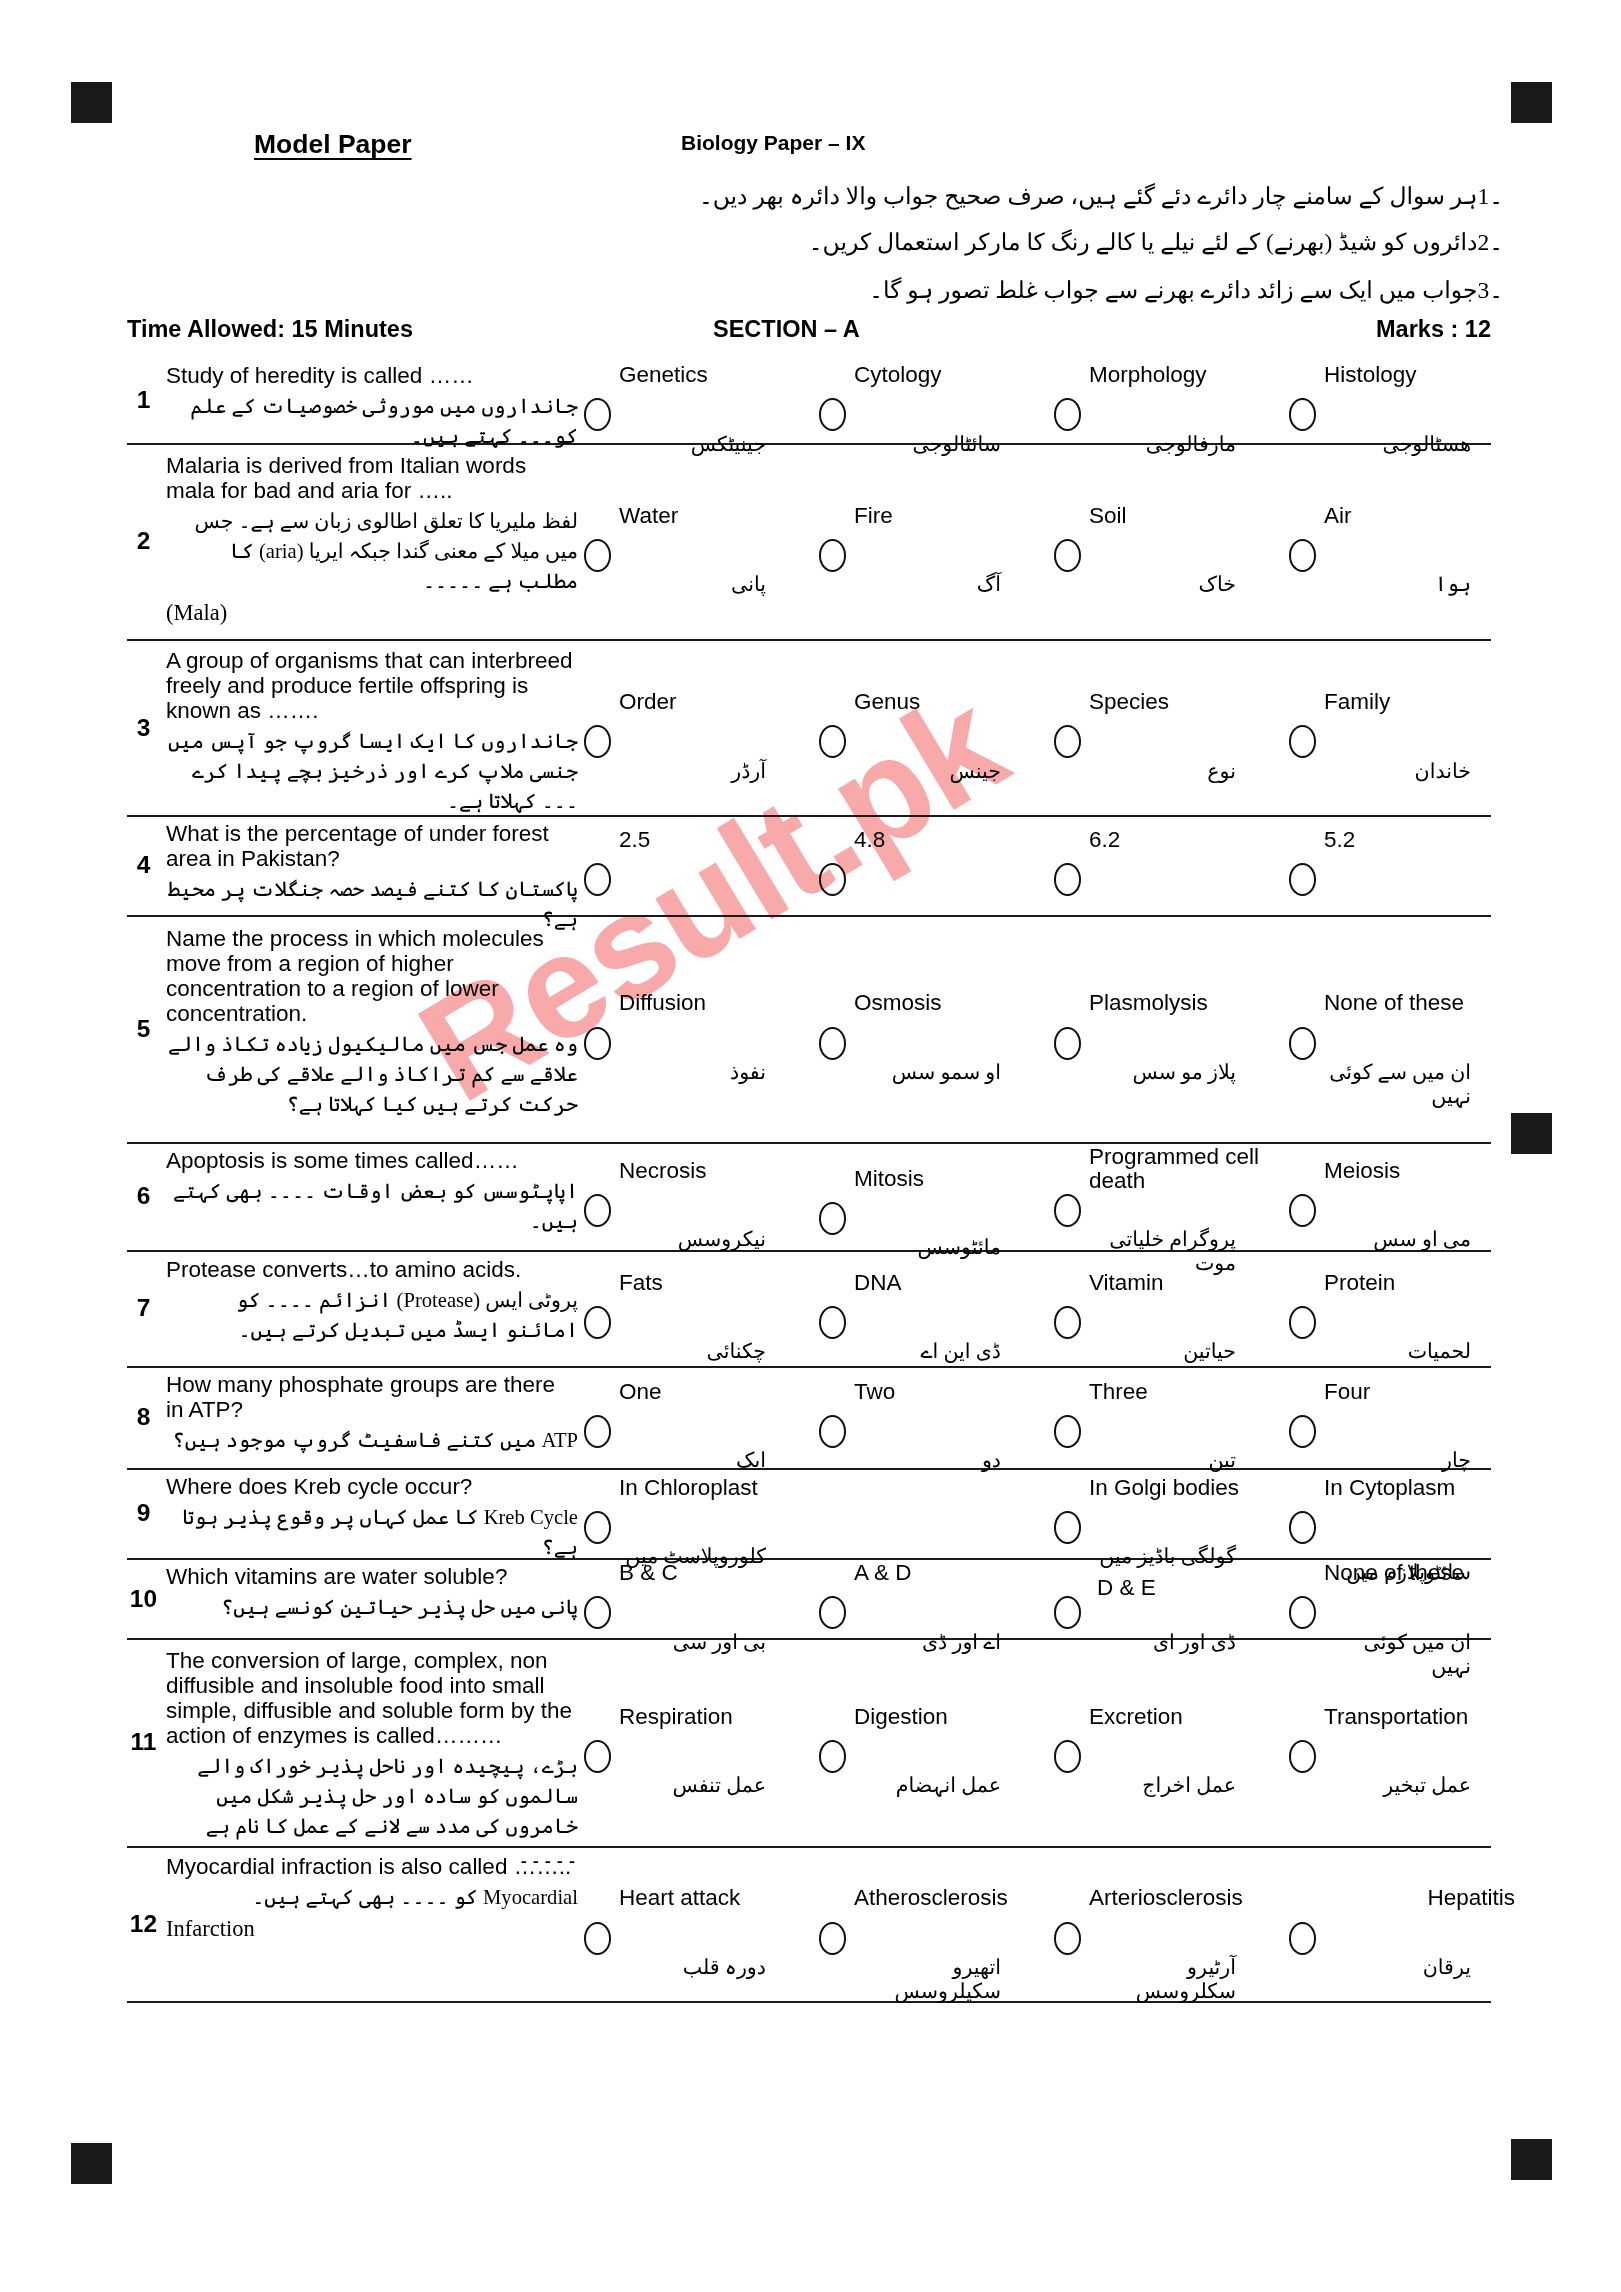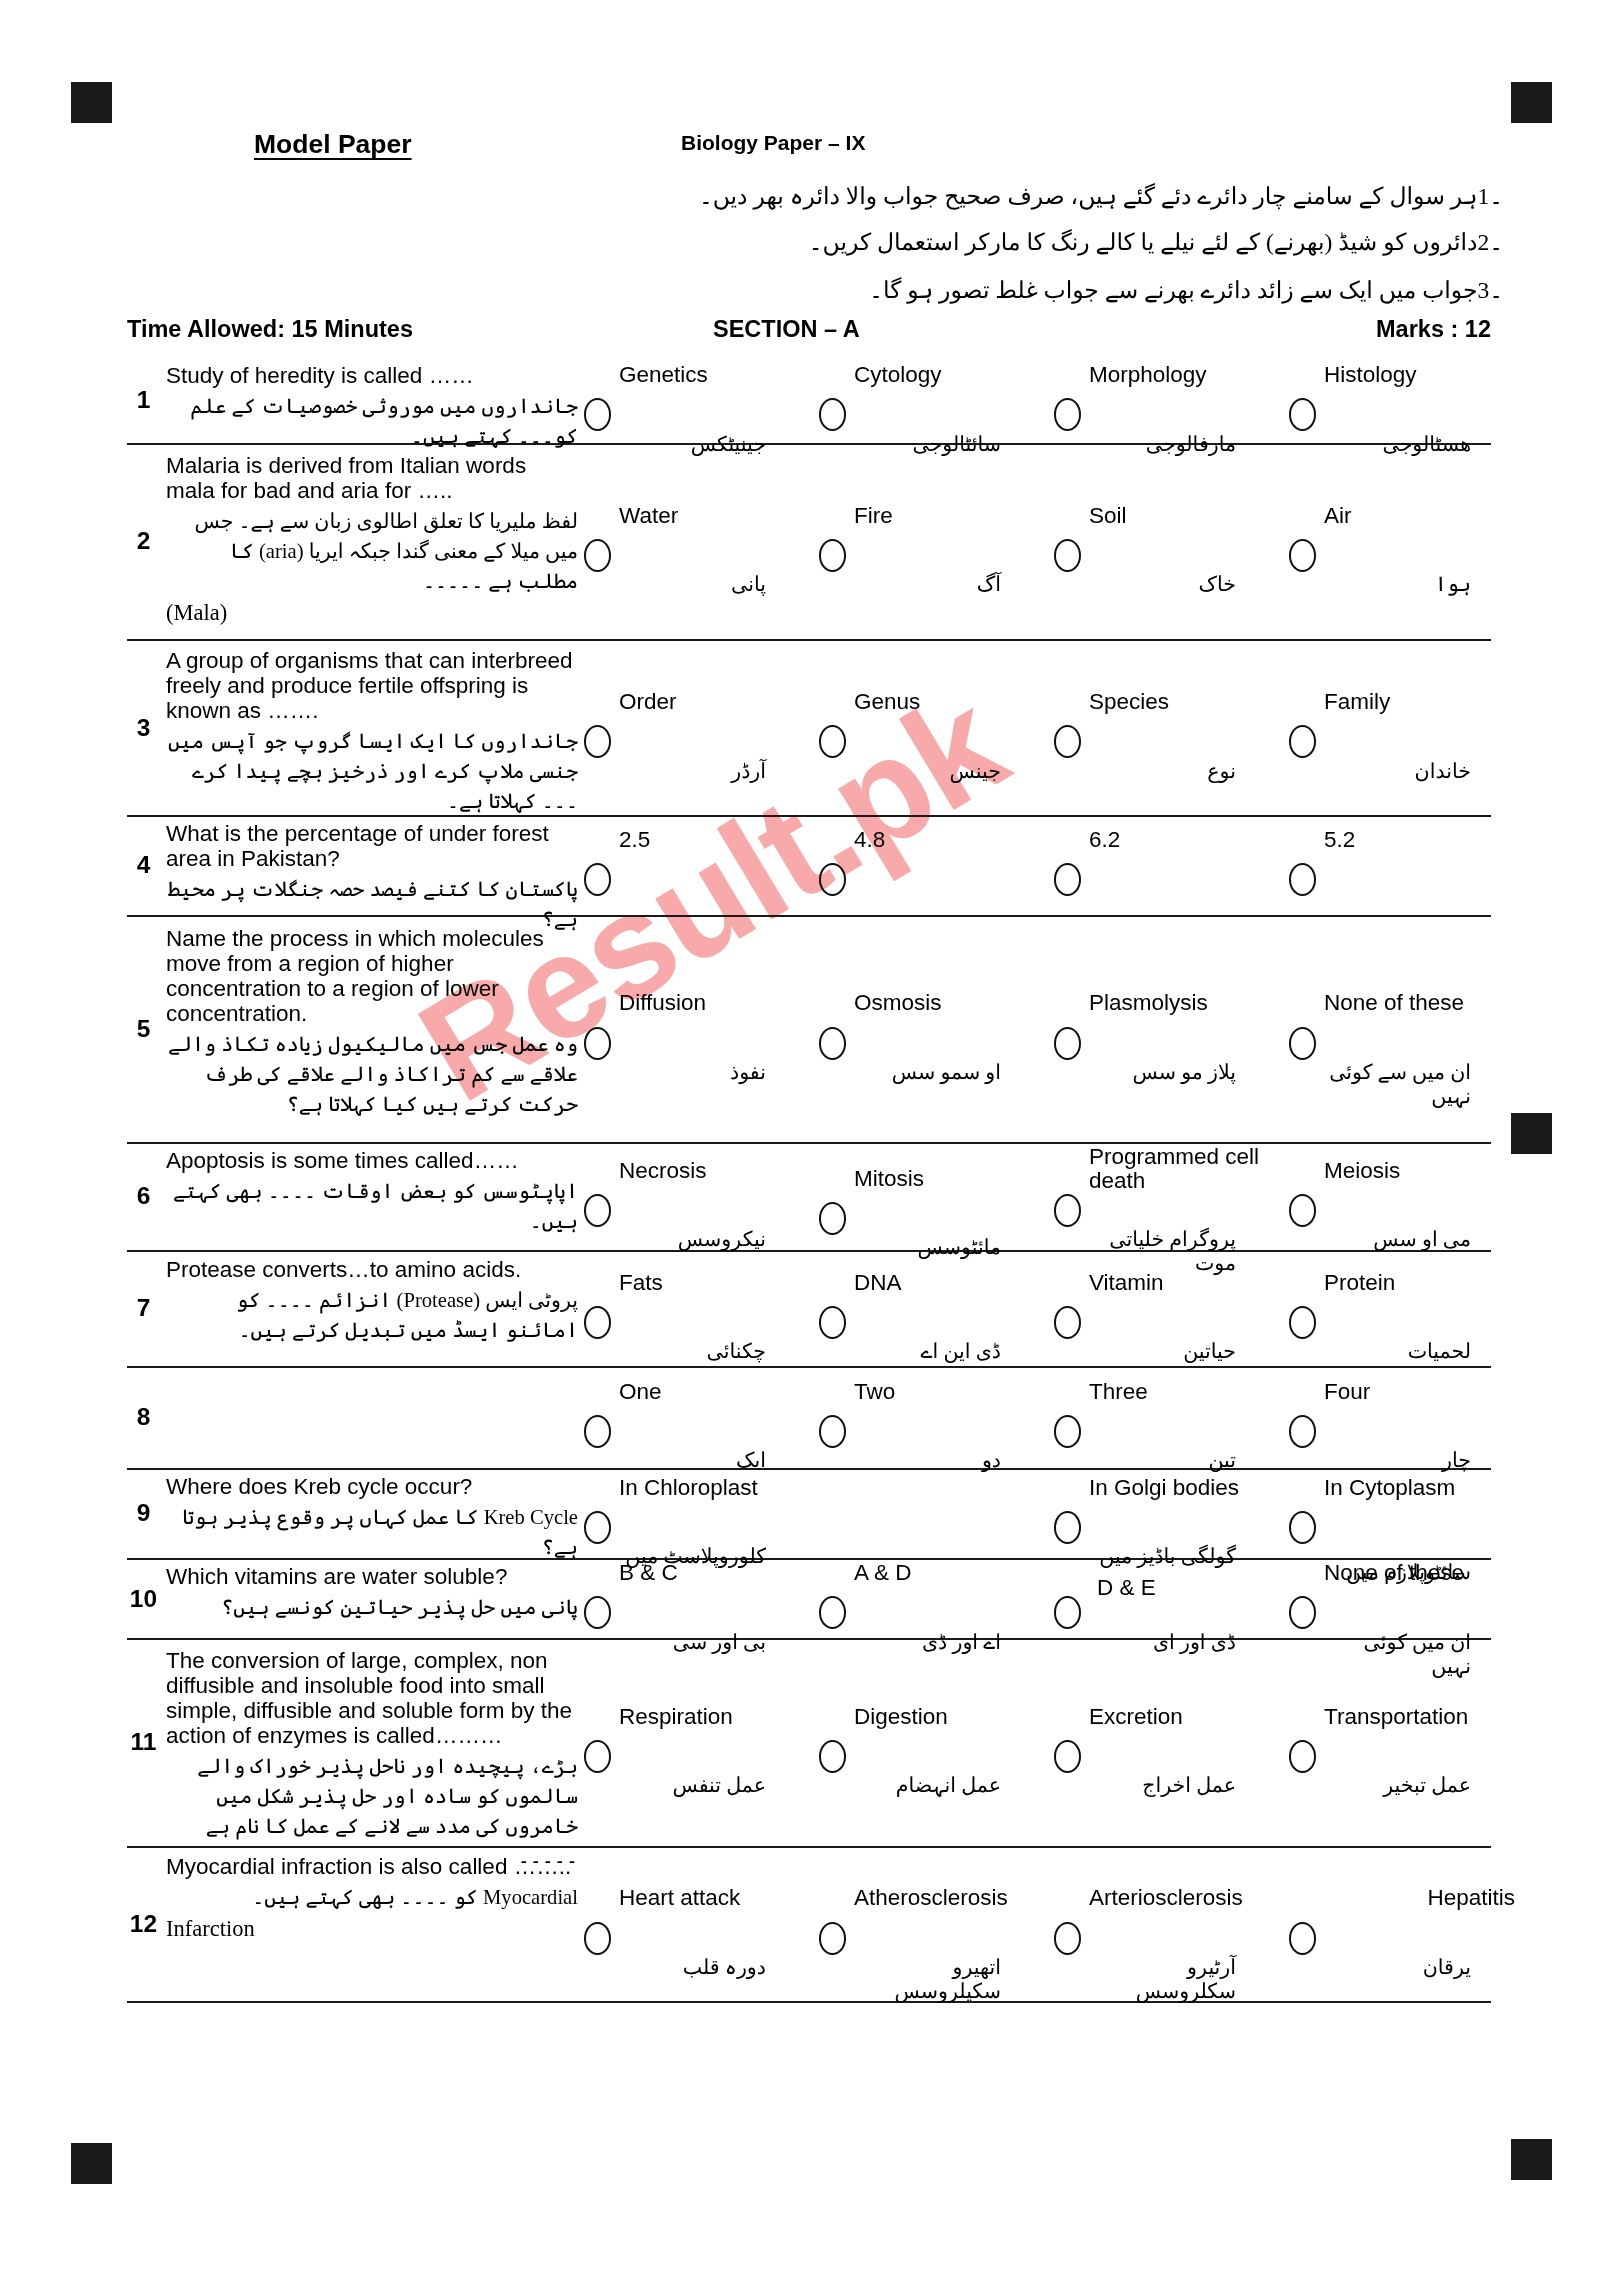--- a/index.html
+++ b/index.html
@@ -419,20 +419,24 @@
           <div class="opt-ur" style="top: 87px;">حیاتین</div>
         </div>
         <div class="opt c3" style="top: 0px; height: 116px;">
           <div class="opt-bubble" style="top: 54px;"></div>
           <div class="opt-en" style="top: 18.6px;">Protein</div>
           <div class="opt-ur" style="top: 87px;">لحمیات</div>
         </div>
       </div>
       <div class="qrow" style="height: 102px;">
         <div class="qnum" style="top: 35px;">8</div>
+        <div class="qtext-block" style="top: 3.9px;">
+          <div class="q-en">How many phosphate groups are there in ATP?</div>
+          <div class="q-ur">ATP میں کتنے فاسفیٹ گروپ موجود ہیں؟</div>
+        </div>
         <div class="opt c0" style="top: 0px; height: 102px;">
           <div class="opt-bubble" style="top: 47px;"></div>
           <div class="opt-en" style="top: 11.8px;">One</div>
           <div class="opt-ur" style="top: 80px;">ایک</div>
         </div>
         <div class="opt c1" style="top: 0px; height: 102px;">
           <div class="opt-bubble" style="top: 47px;"></div>
           <div class="opt-en" style="top: 11.8px;">Two</div>
           <div class="opt-ur" style="top: 80px;">دو</div>
         </div>

